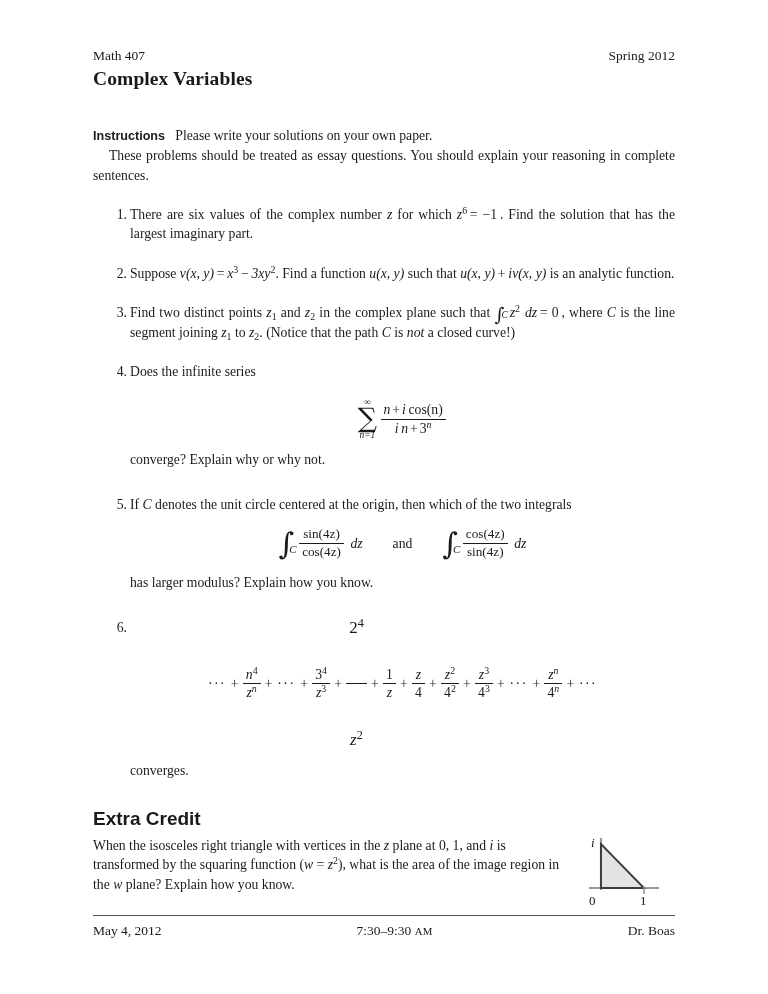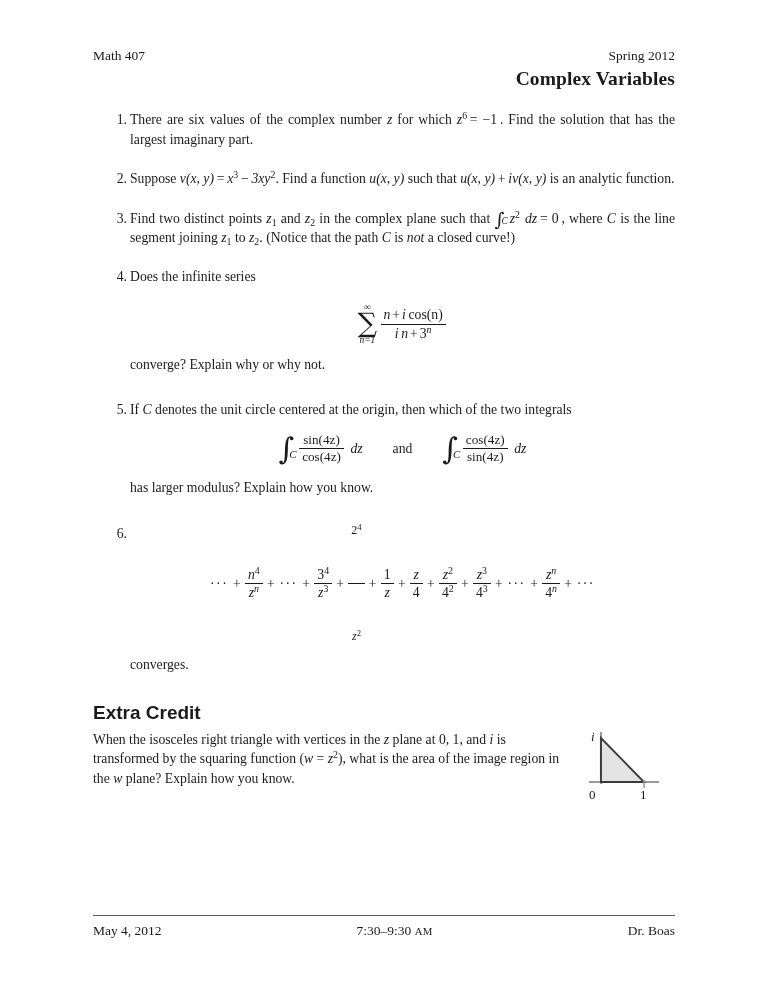--- a/index.html
+++ b/index.html
@@ -33,21 +33,21 @@
     display: flex;
     justify-content: space-between;
     align-items: baseline;
     font-size: 13.5px;
     line-height: 1.2;
   }
   .hdr-left  { text-align: center; }
   .hdr-mid   { text-align: center; flex: 1; }
   .hdr-right { text-align: center; }
   .doc-title {
-    text-align: right;
+    text-align: left;
     font-weight: bold;
     font-size: 19.5px;
     margin-top: 4px;
     letter-spacing: 0.1px;
   }
 
   
   .instructions {
     margin-top: 36px;
     font-size: 13.7px;
@@ -226,20 +226,27 @@
 <div class="page">
 
   <div class="content">
 
     <div class="hdr-line">
       <span class="hdr-left">Math 407</span>
       <span class="hdr-right">Spring 2012</span>
     </div>
     <div class="doc-title">Complex Variables</div>
 
+    <div class="instructions">
+      <p class="instr-l1">
+        <span class="lbl">Instructions</span>
+        &nbsp;&nbsp;<span>Please write your solutions on your own paper.</span>
+      </p>
+      <p class="instr-l2">These problems should be treated as essay questions.  You should explain your reasoning in complete sentences.</p>
+    </div>
 
     <ol class="problems">
 
       <li>
         <span class="num">1.</span>
         <div class="ptext">
           <span>There are six values of the complex number </span><span class="mi">z</span><span> for which </span><span class="mi">z</span><sup class="up">6</sup><span class="opw">= −1</span><span>. Find the solution that has the largest imaginary part.</span>
         </div>
       </li>
 
@@ -333,21 +340,21 @@
               </span>
               <span class="opw">+</span>
               <span class="ellip">···</span>
               <span class="opw">+</span>
               <span class="frac" style="font-size: 13.7px;">
                 <span class="top"><span class="">3</span><sup class="up">4</sup></span>
                 <span class="bar"></span>
                 <span class="bot"><span class="mi">z</span><sup class="up">3</sup></span>
               </span>
               <span class="opw">+</span>
-              <span class="frac" style="font-size: 12px; gap: 45px;">
+              <span class="frac" style="font-size: 17px; gap: 45px;">
                 <span class="top"><span class="">2</span><sup class="up">4</sup></span>
                 <span class="bar"></span>
                 <span class="bot"><span class="mi">z</span><sup class="up">2</sup></span>
               </span>
               <span class="opw">+</span>
               <span class="frac" style="font-size: 13.7px;">
                 <span class="top"><span class="">1</span></span>
                 <span class="bar"></span>
                 <span class="bot"><span class="mi">z</span></span>
               </span>

